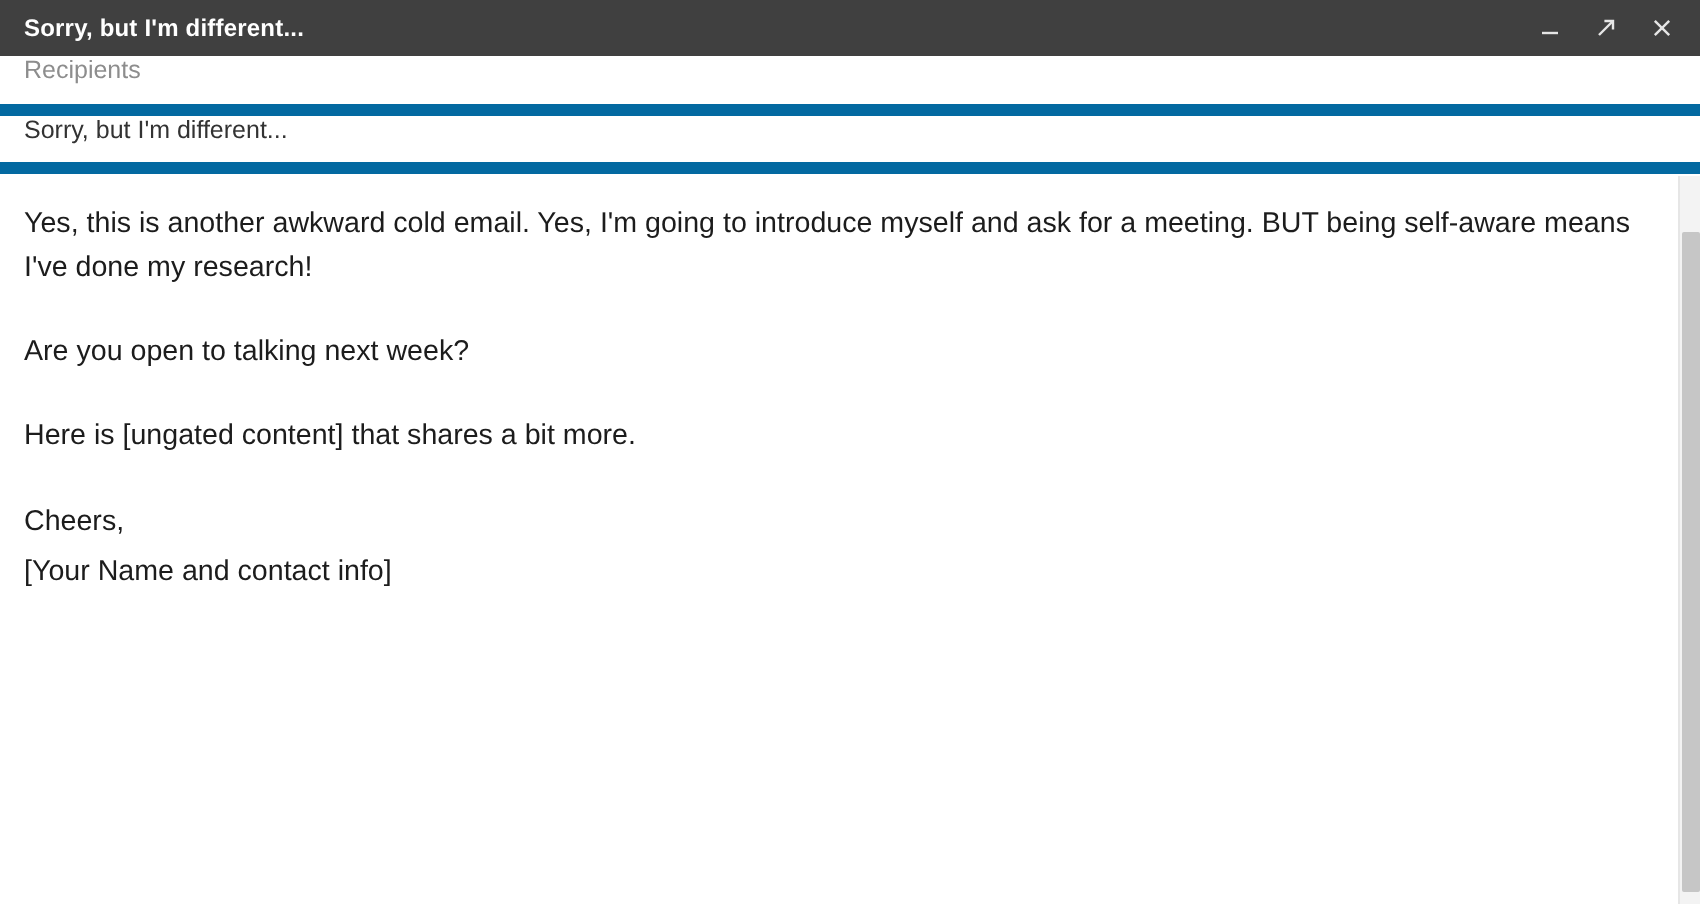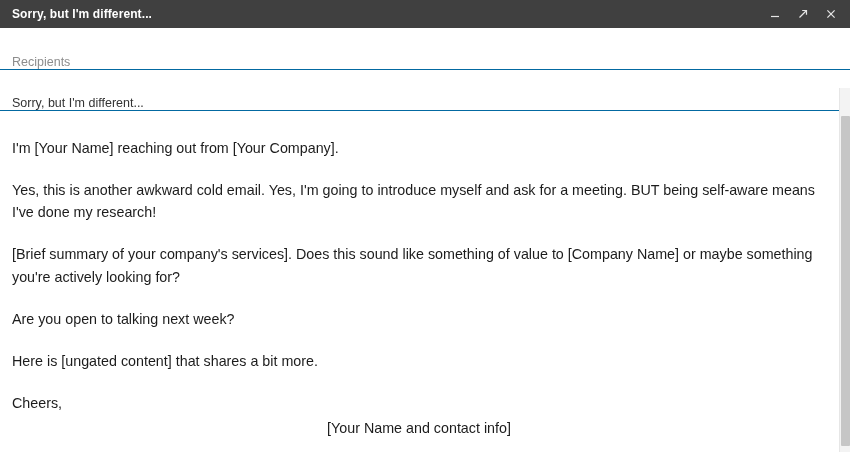--- a/index.html
+++ b/index.html
@@ -15,21 +15,20 @@
     color: #222222;
   }
 
   .compose-window {
     width: 850px;
     height: 452px;
     position: relative;
     display: flex;
     flex-direction: column;
     background: #ffffff;
-    gap: 12px;
   }
 
   
   .titlebar {
     height: 28px;
     min-height: 28px;
     background: #404040;
     color: #ffffff;
     display: flex;
     align-items: center;
@@ -61,24 +60,24 @@
     color: #e6e6e6;
     font-size: 12px;
     line-height: 1;
   }
   .tb-btn svg { display: block; }
 
   
   .field-row {
     box-sizing: border-box;
     width: 100%;
-    border-bottom: 1px solid #0369a1;
+    border-bottom: 6px solid #0369a1;
     padding: 0 12px;
     display: flex;
-    align-items: flex-end;
+    align-items: flex-start;
   }
   .recipients-row {
     height: 30px;
     min-height: 30px;
   }
   .subject-row {
     height: 29px;
     min-height: 29px;
   }
   .recipients-text {
@@ -103,21 +102,20 @@
     font-size: 14.3px;
     line-height: 1.55;
     color: #1c1c1c;
     max-width: 815px;
   }
   .body-text p.tight {
     margin-bottom: 3px;
   }
   .body-text p:last-child {
     margin-bottom: 16px;
-    text-align: center;
   }
 
   
   .scrollbar-track {
     position: absolute;
     top: 88px;
     right: 0;
     width: 11px;
     bottom: 0;
     background: #f3f3f3;
@@ -165,23 +163,21 @@
   <div class="field-row recipients-row">
     <span class="recipients-text">Recipients</span>
   </div>
 
   <div class="field-row subject-row">
     <span class="subject-text">Sorry, but I'm different...</span>
   </div>
 
   <div class="body-area">
     <div class="body-text">
-      <p>I'm [Your Name] reaching out from [Your Company].</p>
       <p>Yes, this is another awkward cold email. Yes, I'm going to introduce myself and ask for a meeting. BUT being self-aware means I've done my research!</p>
-      <p>[Brief summary of your company's services]. Does this sound like something of value to [Company Name] or maybe something you're actively looking for?</p>
       <p>Are you open to talking next week?</p>
       <p>Here is [ungated content] that shares a bit more.</p>
       <p class="tight">Cheers,</p>
       <p>[Your Name and contact info]</p>
     </div>
   </div>
 
   <div class="scrollbar-track">
     <div class="scrollbar-thumb"></div>
   </div>

